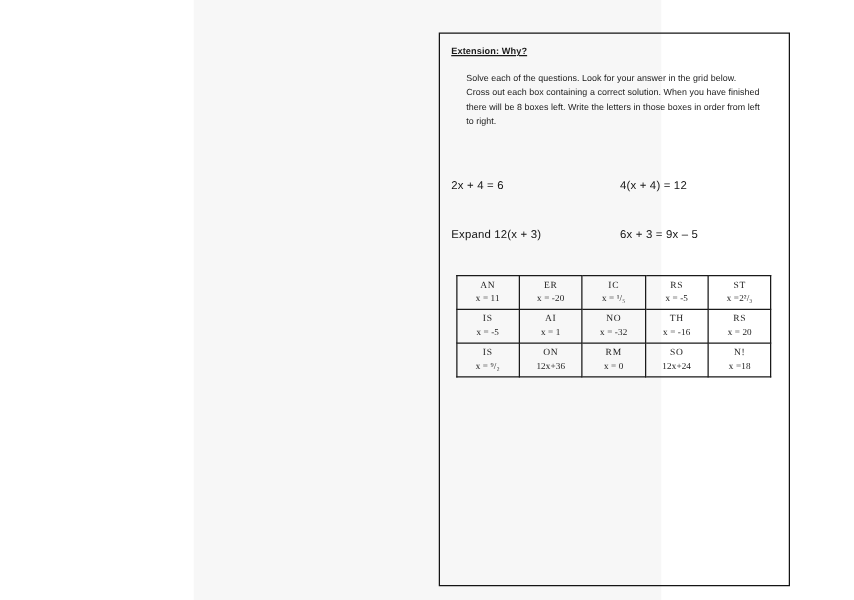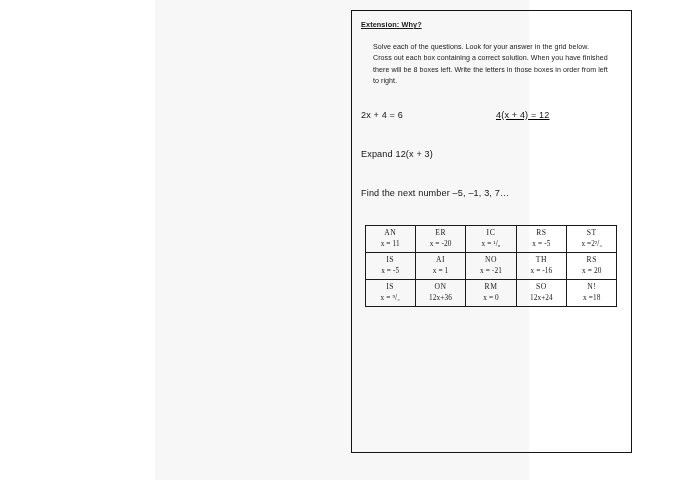--- a/index.html
+++ b/index.html
@@ -29,21 +29,21 @@
     top: 0px;
     width: 374px;
     height: 480px;
     background: #f7f7f7;
   }
 
   
   #worksheet-box {
     position: absolute;
     left: 196px;
-    top: 10px;
+    top: 26px;
     width: 281px;
     height: 443px;
     border: 1.3px solid #141414;
     box-sizing: border-box;
     background: transparent;
     padding: 9px 10px 0 9px;
   }
 
   
   .heading {
@@ -59,33 +59,32 @@
     font-size: 7.1px;
     line-height: 11.4px;
     color: #1a1a1a;
     margin: 12px;
     letter-spacing: 0.05px;
     max-width: 272px;
   }
 
   
   .questions {
-    margin-top: 16px;
+    margin-top: 34px;
   }
   .q-row {
     display: flex;
     margin-bottom: 21px;
   }
   .q-col-left {
     width: 135px;
     flex: 0 0 135px;
   }
   .q-col-right {
     flex: 1 1 auto;
-    text-decoration: underline;
   }
   .q-text {
     font-size: 9.1px;
     color: #141414;
     line-height: 12px;
     letter-spacing: 0.15px;
     white-space: nowrap;
   }
 
   
@@ -144,28 +143,26 @@
           </div>
           <div class="q-col-right">
             <span class="q-text">4(x + 4) = 12</span>
           </div>
         </div>
 
         <div class="q-row">
           <div class="q-col-left">
             <span class="q-text">Expand 12(x + 3)</span>
           </div>
+          <div class="q-col-right">
+            <span class="q-text">6x + 3 = 9x – 5</span>
+          </div>
         </div>
 
 
-        <div class="q-row">
-          <div class="q-col-left">
-            <span class="q-text">Find the next number –5, –1, 3, 7…</span>
-          </div>
-        </div>
 
 
       </div>
 
       <div class="grid-wrap">
         <table class="answer-grid">
           <tbody>
             <tr>
               <td>
                 <span class="cell-code">AN</span>
@@ -192,21 +189,21 @@
               <td>
                 <span class="cell-code">IS</span>
                 <span class="cell-val">x = -5</span>
               </td>
               <td>
                 <span class="cell-code">AI</span>
                 <span class="cell-val">x = 1</span>
               </td>
               <td>
                 <span class="cell-code">NO</span>
-                <span class="cell-val">x = -21</span>
+                <span class="cell-val">x = -32</span>
               </td>
               <td>
                 <span class="cell-code">TH</span>
                 <span class="cell-val">x = -16</span>
               </td>
               <td>
                 <span class="cell-code">RS</span>
                 <span class="cell-val">x = 20</span>
               </td>
             </tr>

